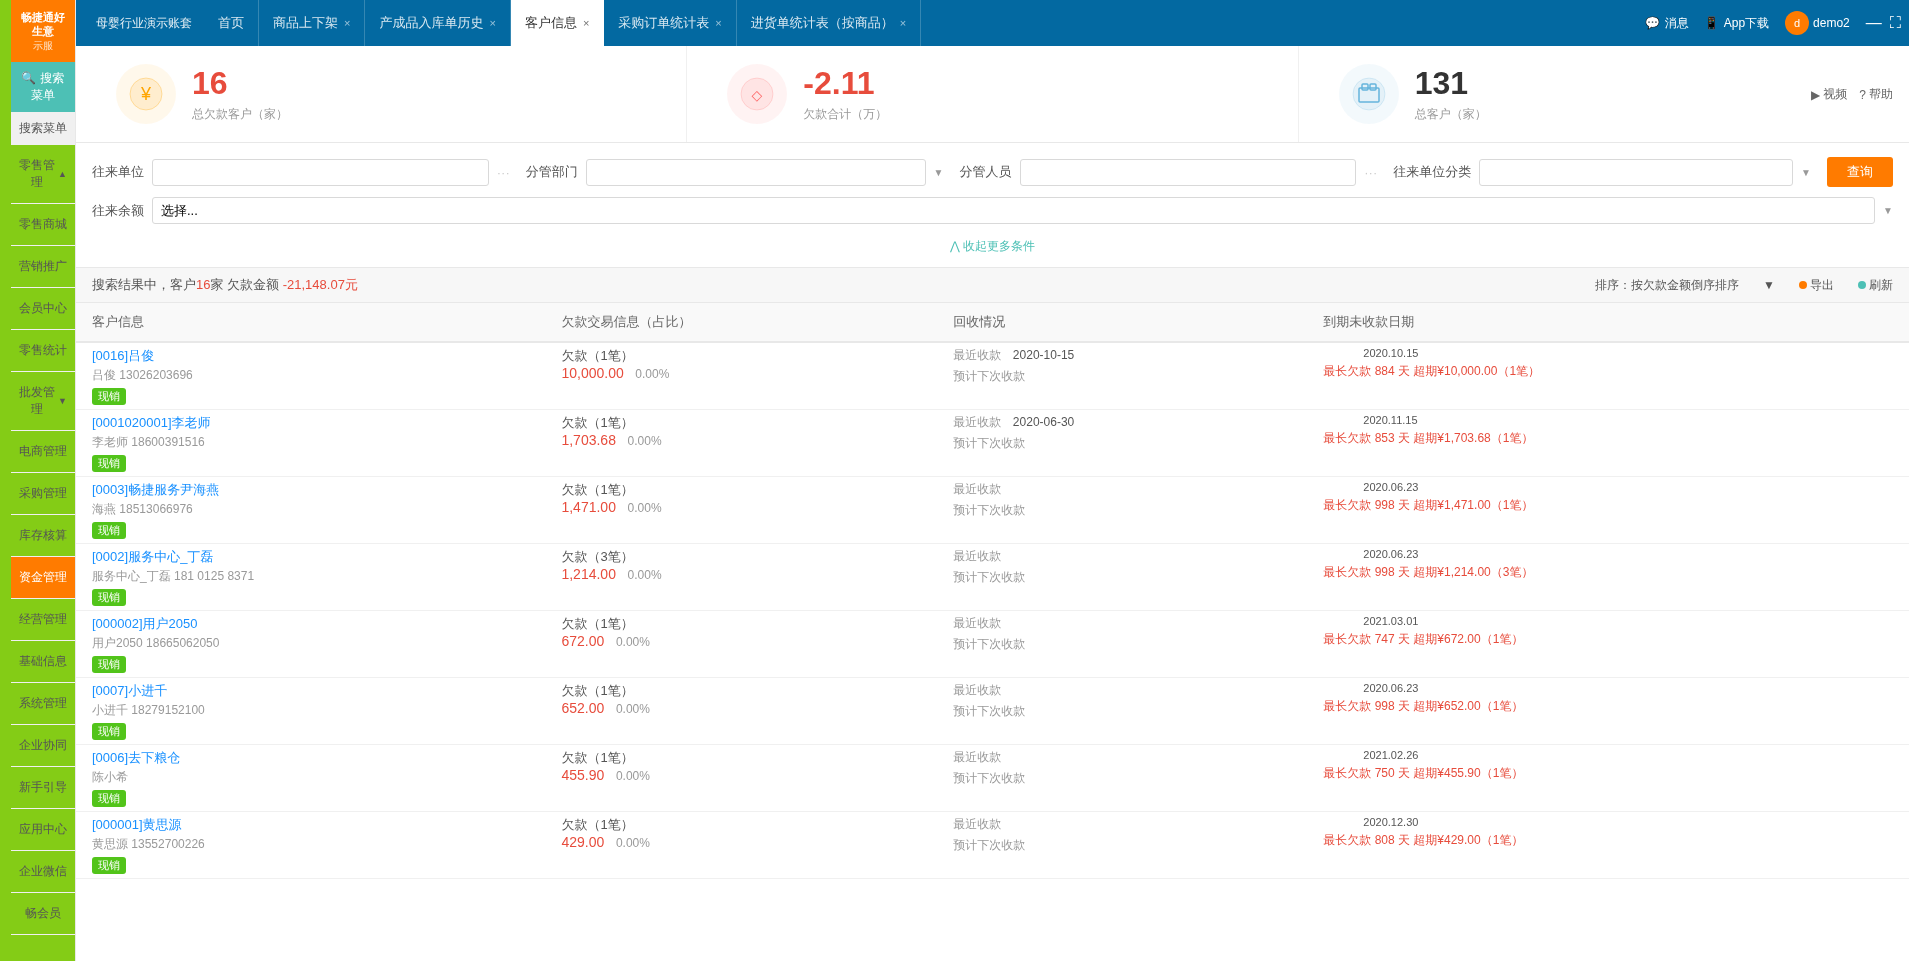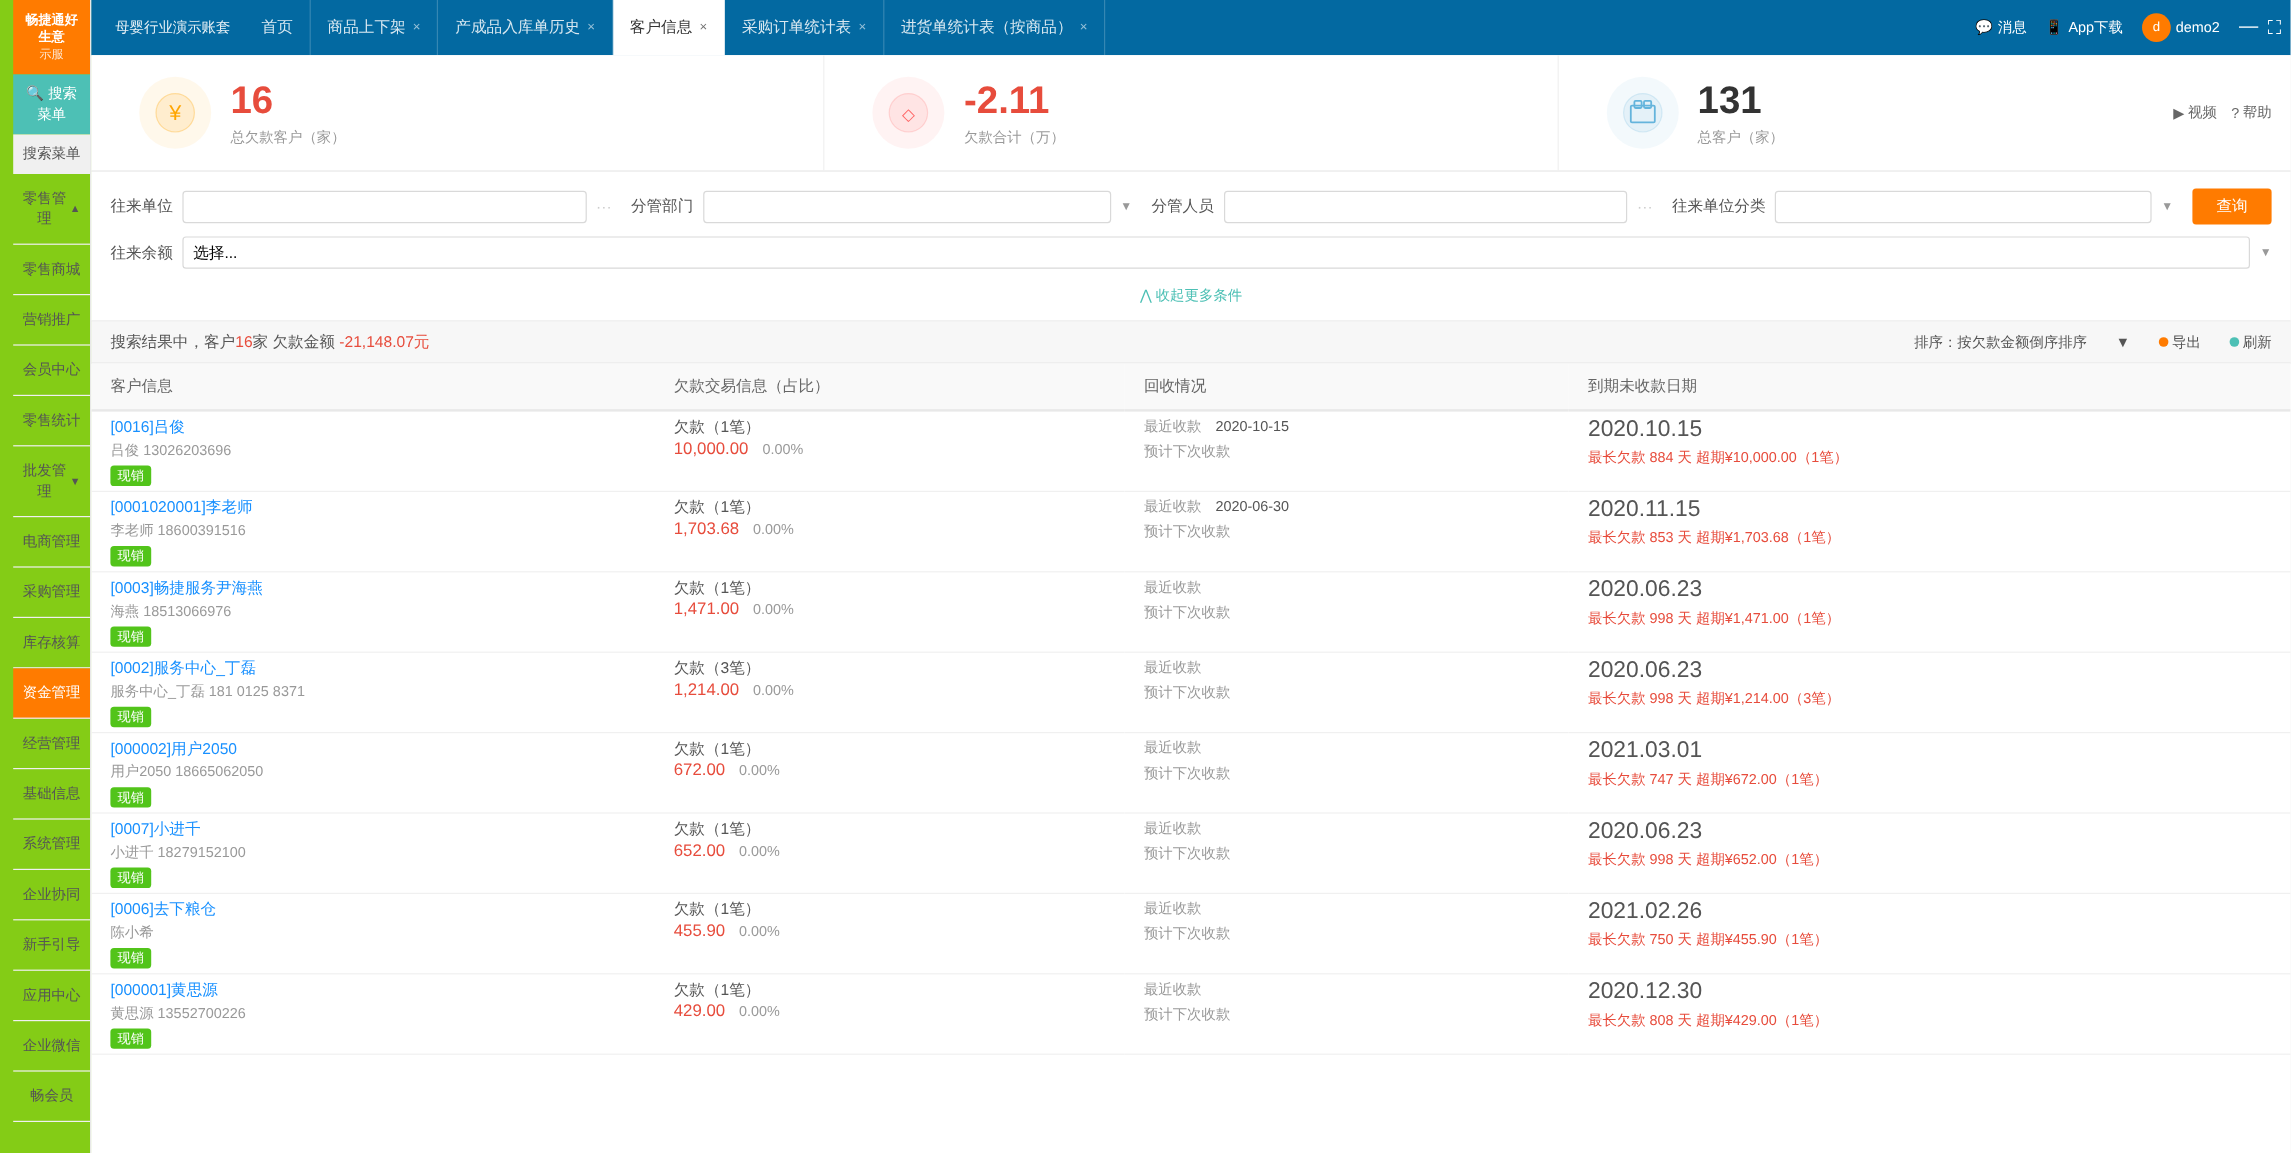--- a/index.html
+++ b/index.html
@@ -78,21 +78,21 @@
     .tag.green { background: #52c41a; color: #fff; }
 
     .debt-count { font-size: 13px; color: #555; }
     .debt-amount { color: #e74c3c; font-size: 14px; font-weight: 500; margin-top: 2px; }
     .debt-percent { color: #999; font-size: 12px; margin-left: 8px; }
 
     .recovery-label { font-size: 12px; color: #999; }
     .recovery-date { font-size: 12px; color: #555; margin-left: 8px; }
     .recovery-sub { font-size: 12px; color: #999; margin-top: 4px; }
 
-    .due-date { font-size: 19px; color: #555; }
+    .due-date { font-size: 11px; color: #555; margin-left: 40px; }
     .due-overdue { color: #e74c3c; font-size: 12px; margin-top: 4px; cursor: pointer; }
 
     
     .table-container::-webkit-scrollbar { width: 6px; }
     .table-container::-webkit-scrollbar-track { background: #f1f1f1; }
     .table-container::-webkit-scrollbar-thumb { background: #ccc; border-radius: 3px; }
 
     
     .nav-with-arrow { display: flex; align-items: center; justify-content: center; gap: 3px; }
   </style>

